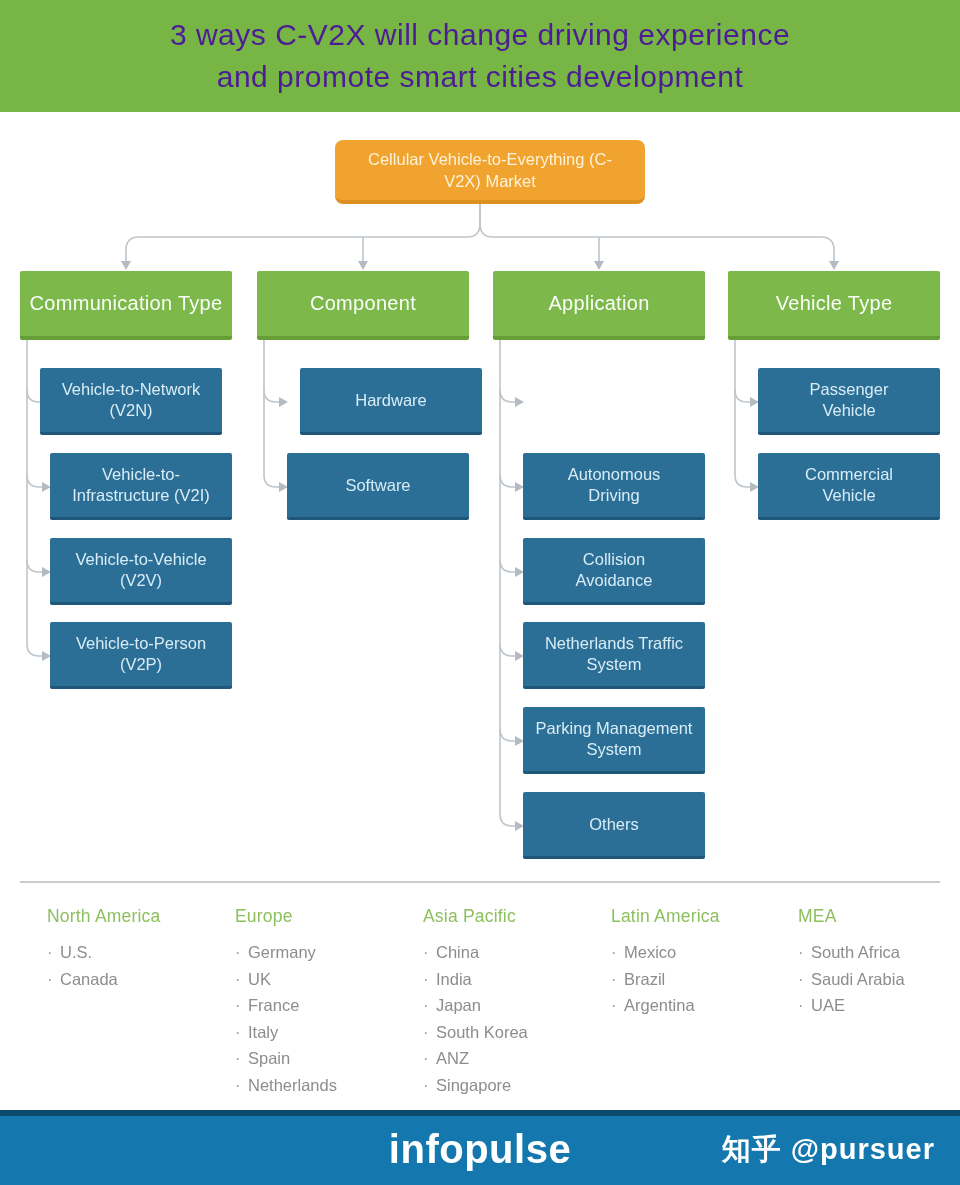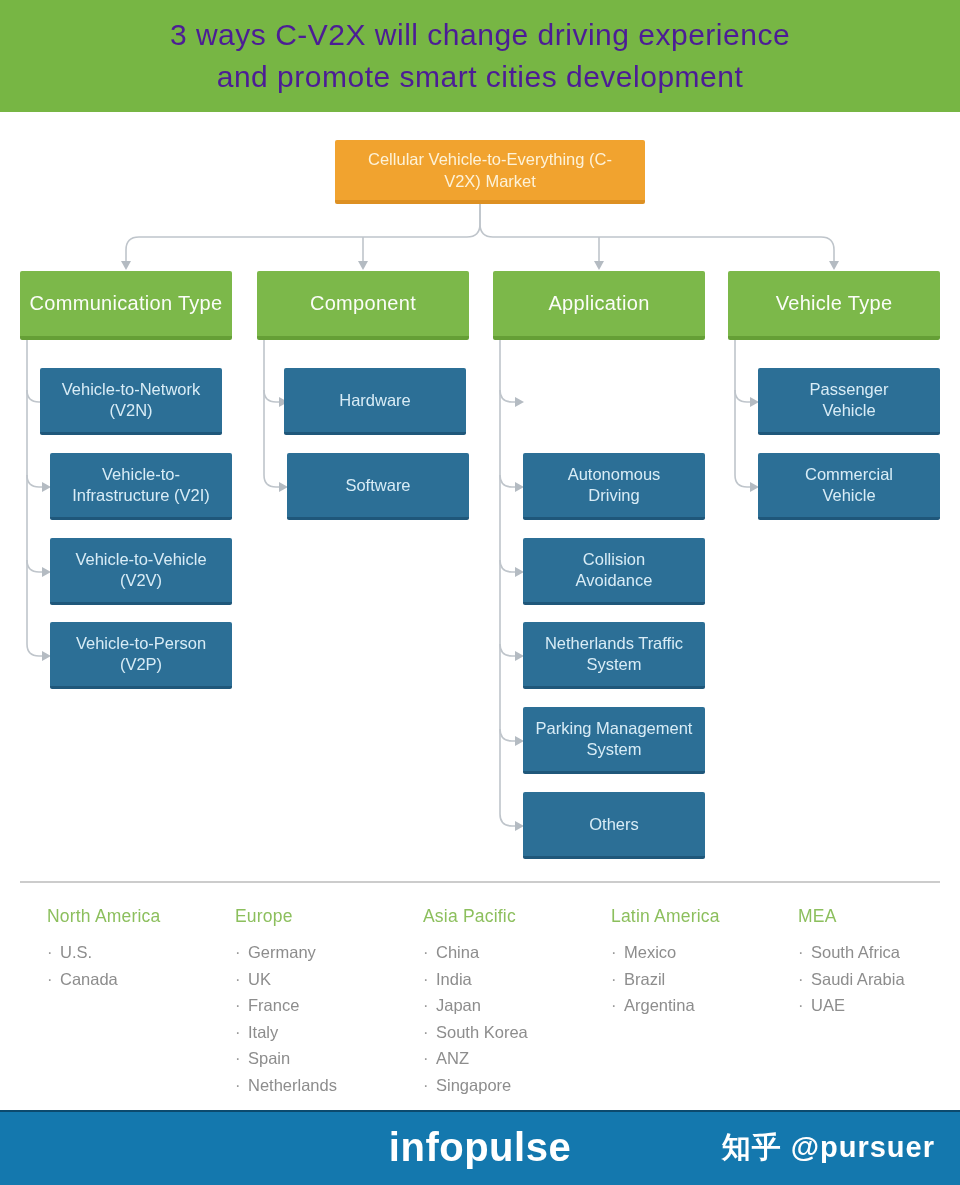--- a/index.html
+++ b/index.html
@@ -13,21 +13,21 @@
     background:#77b644;display:flex;flex-direction:column;
     align-items:center;justify-content:center;
   }
   .banner-line{
     color:#4c1d95;font-size:30px;line-height:42px;font-weight:400;
     letter-spacing:.5px;text-align:center;white-space:nowrap;
   }
   
   .root-box{
     position:absolute;left:335px;top:140px;width:290px;height:60px;
-    background:#f1a32f;border-bottom:4px solid #dd9022;border-radius:2px;
+    background:#f1a32f;border-bottom:4px solid #dd9022;border-radius:8px;
     display:flex;align-items:center;justify-content:center;text-align:center;
     color:#fdf2d8;font-size:16.5px;line-height:22px;padding:0 10px;box-sizing:content-box;
   }
   .root-box span{display:block;max-width:260px;}
   
   .cat-box{
     position:absolute;top:271px;width:212px;height:65px;
     background:#7cb84a;border-bottom:4px solid #659f36;border-radius:2px;
     display:flex;align-items:center;justify-content:center;
     color:#fbfdf8;font-size:20px;letter-spacing:.3px;text-align:center;
@@ -52,21 +52,21 @@
   
   .region{position:absolute;top:906px;}
   .region-title{color:#8cbf5d;font-size:17.5px;margin-bottom:12px;letter-spacing:.2px;}
   .region-item{
     color:#8d8d8d;font-size:16.5px;line-height:26.5px;white-space:nowrap;
   }
   .bullet{display:inline-block;width:13px;color:#9a9a9a;}
   
   .footer{
     position:absolute;left:0;top:1110px;width:960px;height:75px;
-    background:#1478ae;border-top:2px solid #0c4a6e;box-sizing:border-box;
+    background:#1478ae;border-top:6px solid #0c4a6e;box-sizing:border-box;
   }
   .footer-logo{
     position:absolute;left:50%;top:50%;transform:translate(-50%,-54%);
     color:#ffffff;font-size:40px;font-weight:700;letter-spacing:.5px;
   }
   .footer-mark{
     position:absolute;right:25px;top:50%;transform:translateY(-52%);
     color:#ffffff;font-size:29px;font-weight:700;letter-spacing:1px;white-space:nowrap;
   }
 </style>
@@ -147,21 +147,21 @@
   <div class="child-box" style="left:50px;top:453px">
     <span>Vehicle-to-Infrastructure (V2I)</span>
   </div>
   <div class="child-box" style="left:50px;top:538px">
     <span>Vehicle-to-Vehicle (V2V)</span>
   </div>
   <div class="child-box" style="left:50px;top:622px">
     <span>Vehicle-to-Person (V2P)</span>
   </div>
 
-  <div class="child-box" style="left:284px;top:368px">
+  <div class="child-box" style="left:300px;top:368px">
     <span>Hardware</span>
   </div>
   <div class="child-box" style="left:287px;top:453px">
     <span>Software</span>
   </div>
 
   <div class="child-box" style="left:523px;top:453px">
     <span style="max-width:130px">Autonomous Driving</span>
   </div>
   <div class="child-box" style="left:523px;top:538px">

